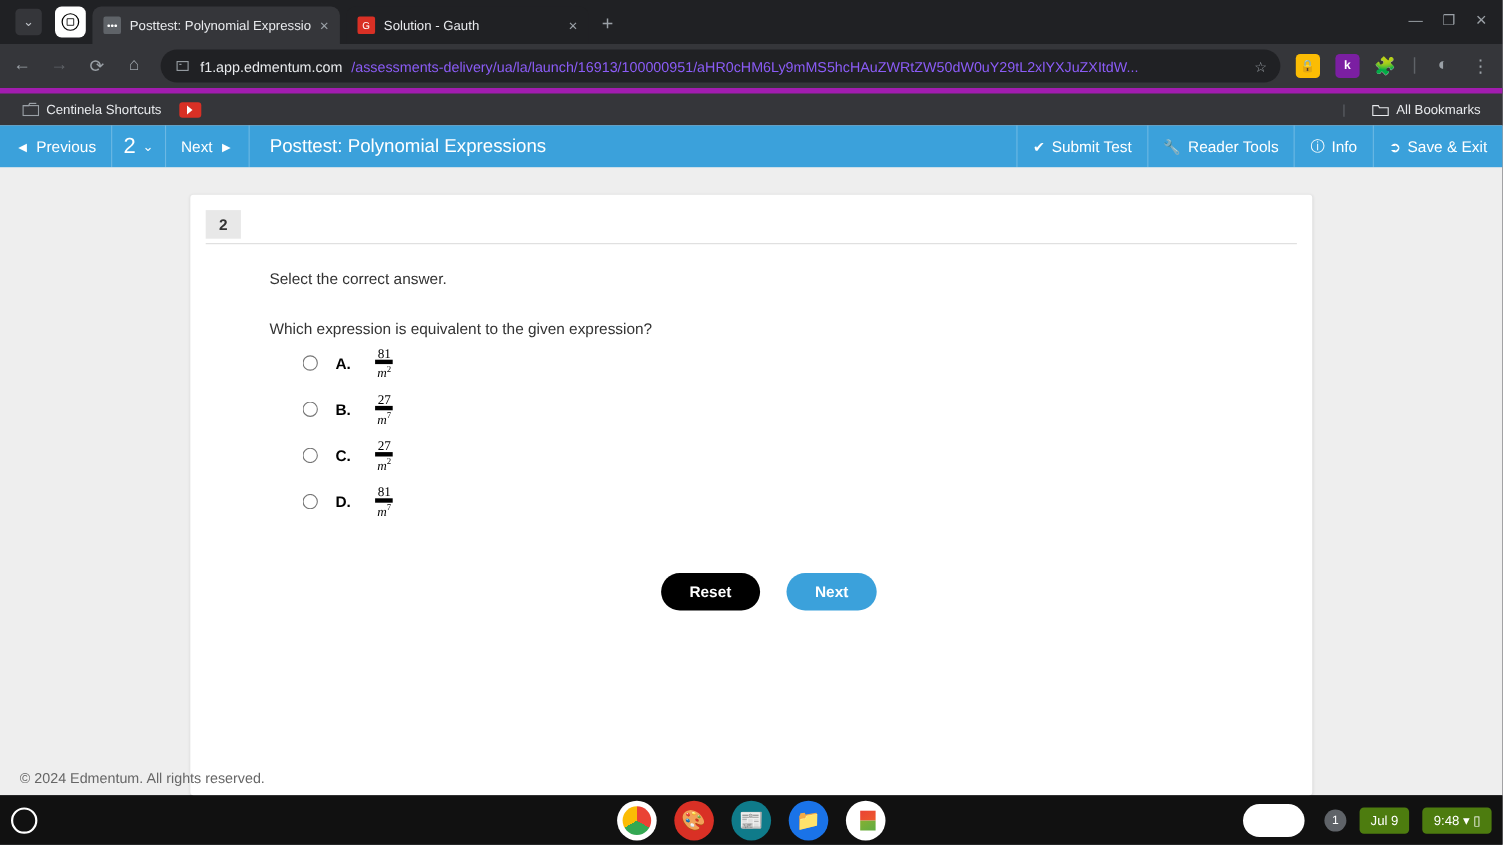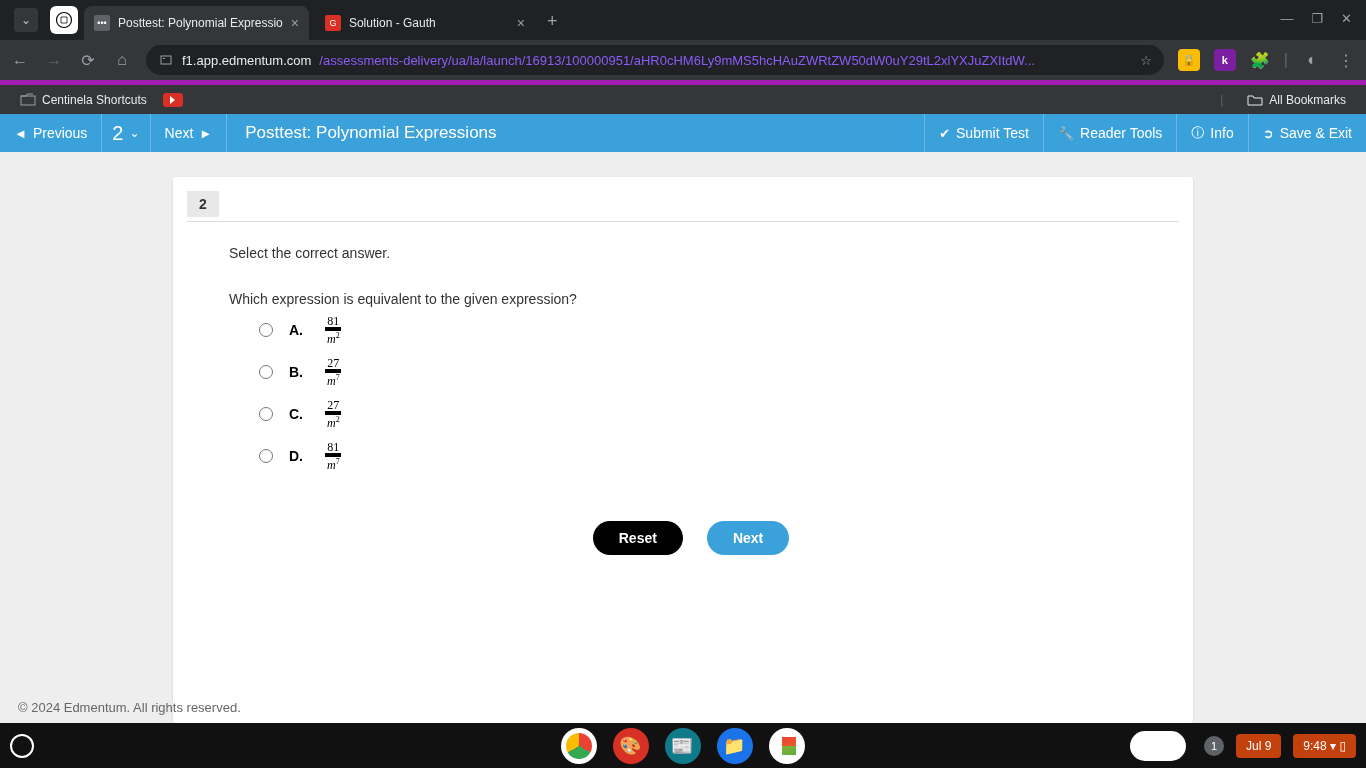--- a/index.html
+++ b/index.html
@@ -51,21 +51,21 @@
 .app-header .title { display: flex; align-items: center; padding: 0 18px; font-size: 17px; font-weight: 400; flex:1; }
 .app-header .hicon { font-size: 13px; }
 .app-header-right { display: flex; }
 .app-header-right .hbtn { border-left: 1px solid rgba(255,255,255,0.25); border-right: none; }
 
 
 .content-wrap { display: flex; justify-content: center; padding-top: 25px; height: calc(100% - 38px); }
 .card { width: 1020px; background: #fff; border-radius: 3px; box-shadow: 0 1px 3px rgba(0,0,0,0.1); position: relative; }
 .qnum-tab { position: absolute; top: 14px; left: 14px; background: #e8e8e8; padding: 5px 12px; font-weight: bold; font-size: 14px; color: #333; }
 .card-divider { position: absolute; top: 44px; left: 14px; right: 14px; height: 1px; background: #ddd; }
-.card-body { padding: 68px 40px 40px 56px; }
+.card-body { padding: 68px 40px 40px 56px; margin-left: 16px; }
 .prompt { font-size: 14px; color: #333; margin-bottom: 30px; }
 .question-text { font-size: 14px; color: #333; margin-bottom: 8px; }
 .expression { font-family: 'Times New Roman', serif; font-size: 17px; color: #000; margin-bottom: 28px; }
 .expression sup { font-size: 11px; }
 
 .answers { margin-left: 30px; }
 .answer-row { display: flex; align-items: center; margin-bottom: 12px; gap: 16px; }
 .answer-row input[type=radio] { width: 14px; height: 14px; }
 .answer-row .letter { font-weight: bold; font-size: 14px; width: 20px; }
 .answer-row .frac { font-family: 'Times New Roman', serif; display: inline-flex; flex-direction: column; align-items: center; font-size: 12px; line-height: 1; }
@@ -86,21 +86,21 @@
 .taskbar .center { position: absolute; left: 50%; transform: translateX(-50%); display: flex; gap: 16px; }
 .taskbar .ticon { width: 36px; height: 36px; border-radius: 50%; display: flex; align-items: center; justify-content: center; font-size: 18px; }
 .ticon.chrome { background: #fff; }
 .ticon.chrome::before { content:''; width:26px; height:26px; border-radius:50%; background: conic-gradient(#ea4335 0 120deg, #34a853 120deg 240deg, #fbbc04 240deg 360deg); position:relative;}
 .ticon.red { background: #d93025; color:#fff; }
 .ticon.teal { background: #0f7b8a; color:#fff; }
 .ticon.blue { background: #1a73e8; color:#fff; }
 .ticon.play { background: #fff; }
 .ticon.play::before { content:''; width:0; height:0; border-left:14px solid; border-image: linear-gradient(135deg,#ea4335,#fbbc04,#34a853,#1a73e8) 1; border-top:9px solid transparent; border-bottom:9px solid transparent; margin-left:4px;}
 .taskbar .right { margin-left: auto; display: flex; align-items: center; gap: 12px; color: #fff; font-size: 12px; }
-.taskbar .pill { background: #c2410c; padding: 5px 10px; border-radius: 4px; }
+.taskbar .pill { background: #4d7c0f; padding: 5px 10px; border-radius: 4px; }
 .taskbar .badge-circle { width: 20px; height: 20px; border-radius: 50%; background: #5f6368; display:flex; align-items:center; justify-content:center; font-size:11px; margin-left:6px;}
 .taskbar .user-chip { width:56px; height:30px; background:#fff; border-radius:15px; }
 </style>
 </head>
 <body>
 
 <div class="window-controls">
   <span>—</span>
   <span>❐</span>
   <span>✕</span>

